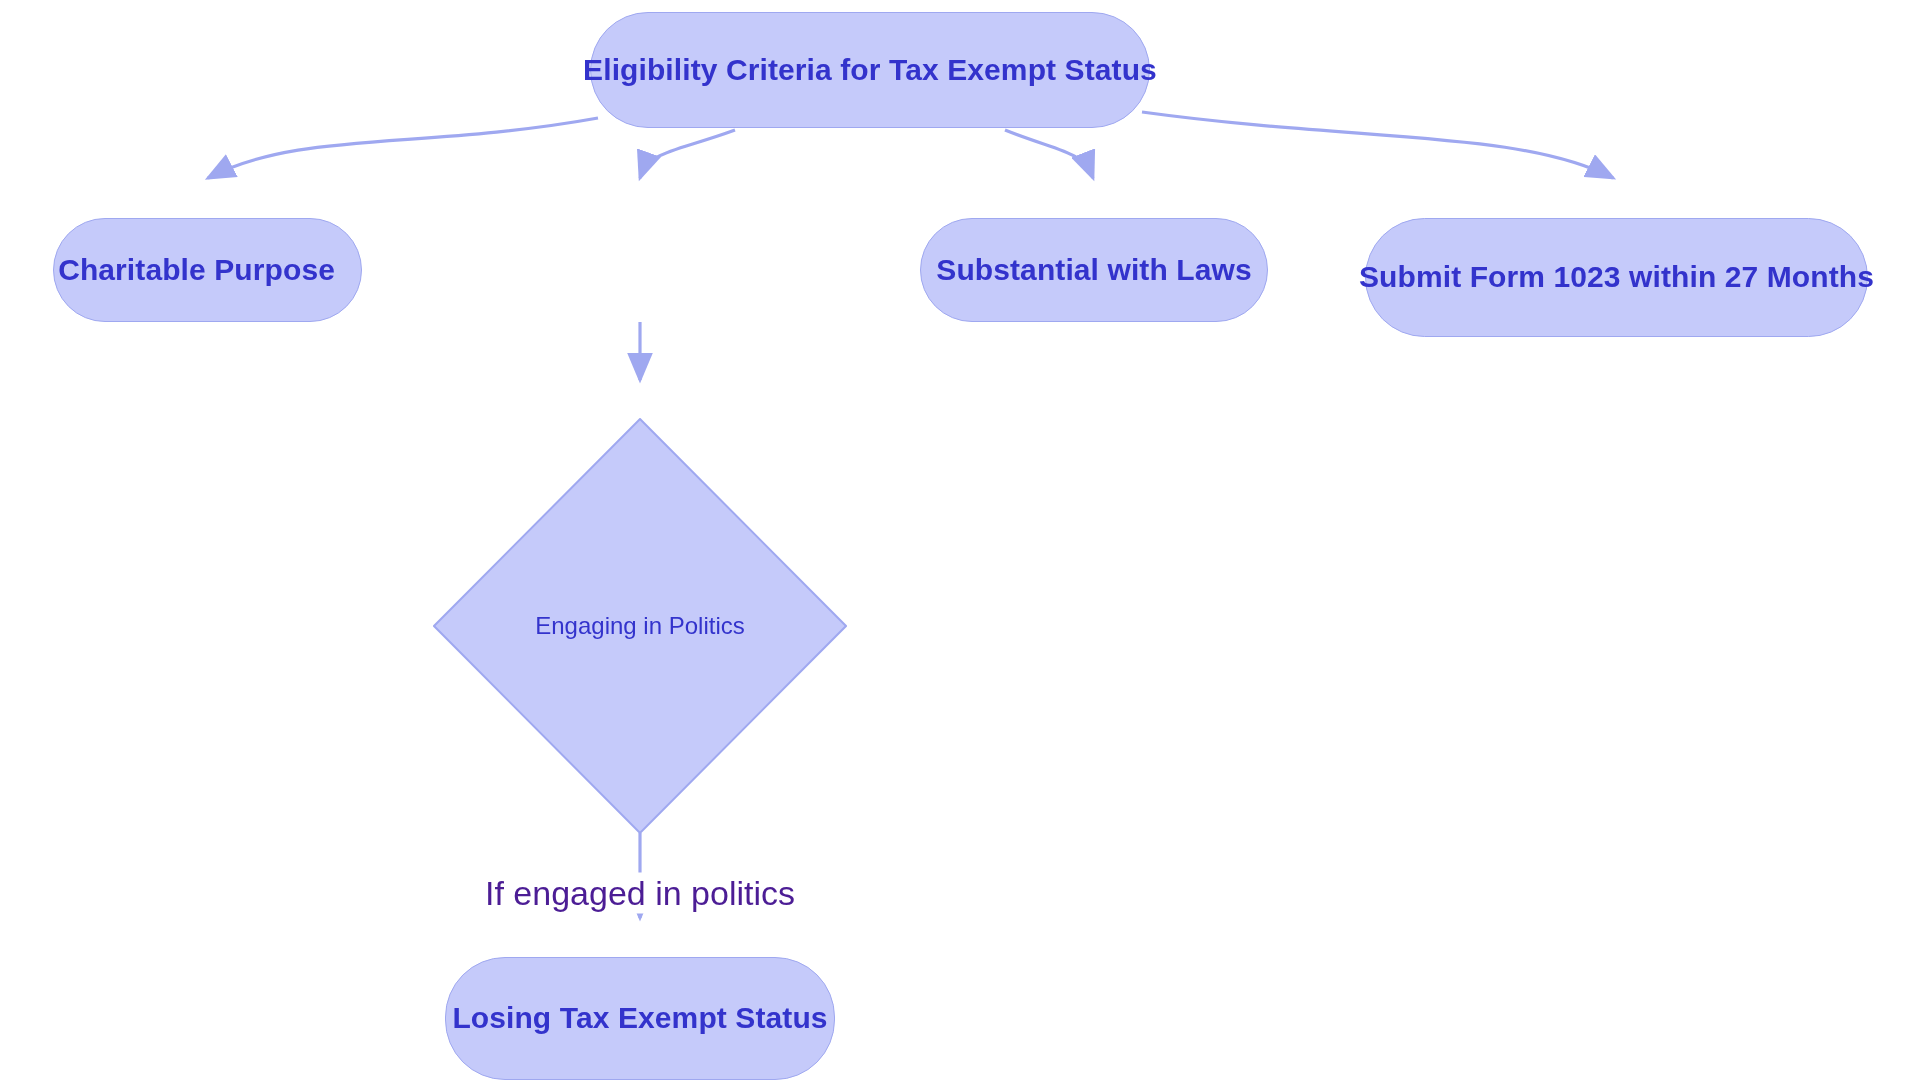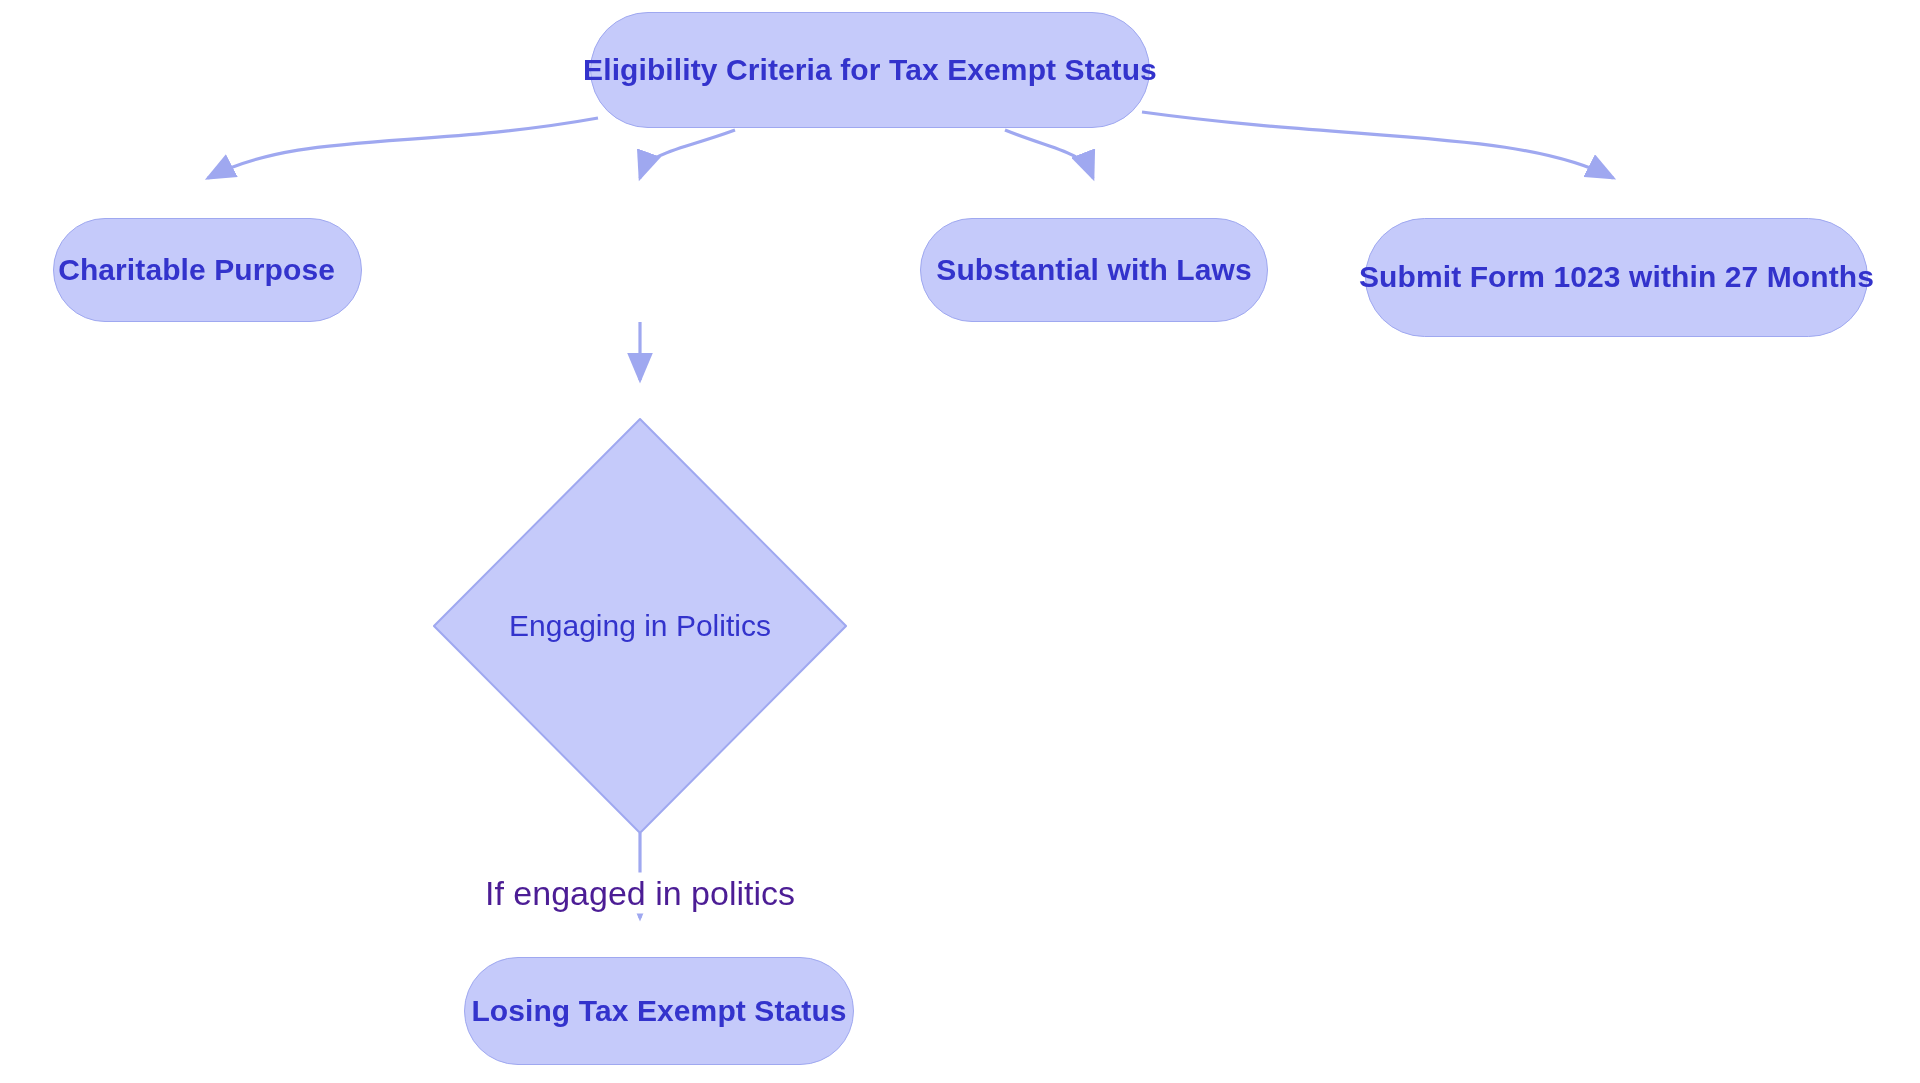--- a/index.html
+++ b/index.html
@@ -58,21 +58,21 @@
   .diamond-shape {
     position: absolute;
     left: 0;
     top: 0;
     width: 100%;
     height: 100%;
   }
   .diamond-text {
     position: relative;
     color: #3333cc;
-    font-size: 30px;
+    font-size: 24px;
     white-space: nowrap;
     z-index: 2;
   }
   .edge-label {
     position: absolute;
     color: #4c1d95;
     font-size: 34px;
     white-space: nowrap;
     background: #ffffff;
     padding: 1px 6px;
@@ -123,17 +123,17 @@
 
   <div class="diamond-wrap" style="left:433px; top:418px; width:414px; height:416px;">
     <svg class="diamond-shape" viewBox="0 0 414 416" preserveAspectRatio="none">
       <polygon points="207,1 413,208 207,415 1,208" fill="#c5cafa" stroke="#9fa8f0" stroke-width="2"></polygon>
     </svg>
     <span class="diamond-text">Engaging in Politics</span>
   </div>
 
   <div class="edge-label" style="left:640px; top:893px;">If engaged in politics</div>
 
-  <div class="node stadium" style="left:464px; top:957px; width:390px; height:108px;">
+  <div class="node stadium" style="left:445px; top:957px; width:390px; height:123px;">
     <span class="node-label">Losing Tax Exempt Status</span>
   </div>
 
 </div>
 
 </body></html>

